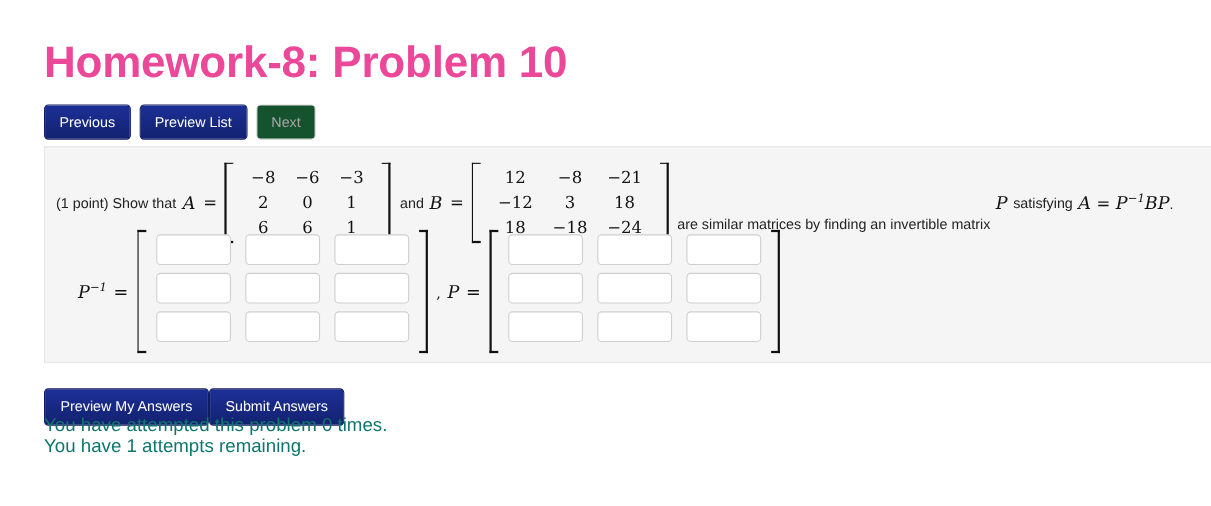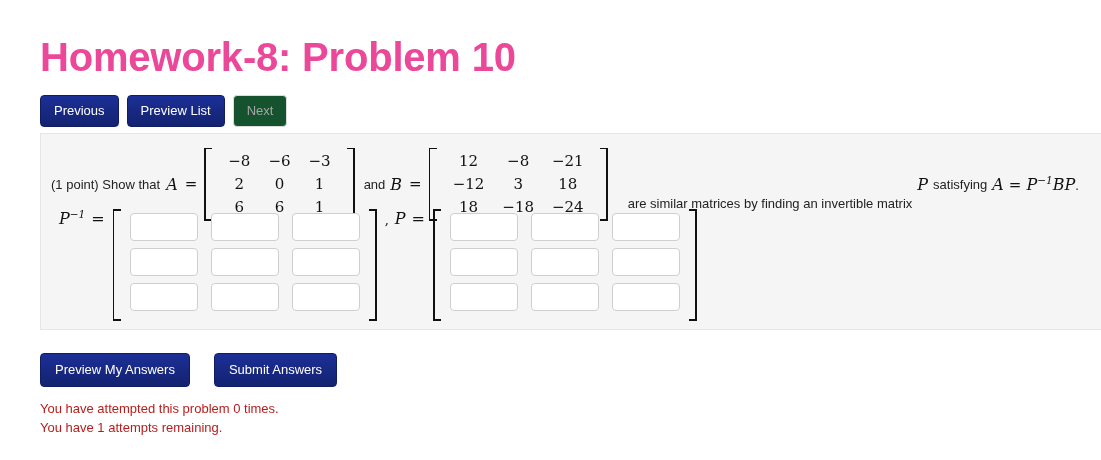--- a/index.html
+++ b/index.html
@@ -156,24 +156,24 @@
     color: #111111;
     padding: 0 9px;
     text-align: center;
     line-height: 19px;
     min-width: 20px;
   }
 
   
   .answer-row {
     position: absolute;
-    left: 10px;
+    left: 22px;
     top: 75px;
     display: flex;
-    align-items: flex-start;
+    align-items: center;
     height: 112px;
     white-space: nowrap;
   }
   .answer-row > * { flex: none; }
 
   .lbl-eq {
     font-family: "DejaVu Serif", "Liberation Serif", serif;
     font-size: 16px;
     color: #111111;
     padding: 0 8px;
@@ -203,35 +203,35 @@
     outline: none;
   }
   .brk-tall { align-self: stretch; }
 
   
   .action-bar {
     position: absolute;
     left: 40px;
     top: 353px;
     display: flex;
-    gap: 24px;
+    gap: 0;
   }
   .btn-action {
     font-size: 13px;
     padding: 9px 14px 10px 14px;
   }
 
   
   .status {
     position: absolute;
     left: 40px;
-    top: 399px;
-    font-family: "Liberation Sans", sans-serif;
-    font-size: 13px;
-    color: #b91c1c;
+    top: 377px;
+    font-family: "Liberation Sans", sans-serif;
+    font-size: 17px;
+    color: #0f766e;
     line-height: 19px;
   }
   .status div { white-space: nowrap; }
 </style>
 </head>
 <body>
 
 <div class="page">
 
   <div class="page-title">Homework-8: Problem 10</div>
@@ -290,21 +290,21 @@
           <span class="mcell">18</span>
           <span class="mcell">−18</span>
           <span class="mcell">−24</span>
         </span>
         <span class="brk brk-r">
             <i class="t"></i>
             <i class="b"></i>
           </span>
       </span>
 
-      <span class="plain" style="padding:0 5px 0 20px;margin-top:38px;">are similar matrices by finding an invertible matrix</span>
+      <span class="plain" style="padding:0 5px 0 8px;margin-top:38px;">are similar matrices by finding an invertible matrix</span>
       <span class="mathvar">P</span>
       <span class="plain" style="padding:0 5px;">satisfying</span>
       <span class="matheq"><span class="mathvar">A</span><span class="matheq" style="padding:0 5px;">=</span><span class="mathvar">P</span><span class="sup">−1</span><span class="mathvar">BP</span><span class="plain">.</span></span>
     </div>
 
     <div class="answer-row">
 
       <span class="lbl-eq"><span class="vi">P</span><span class="sup">−1</span><span style="padding-left:6px;">=</span></span>
 
       <span class="bmatrix" style="height:112px;">

